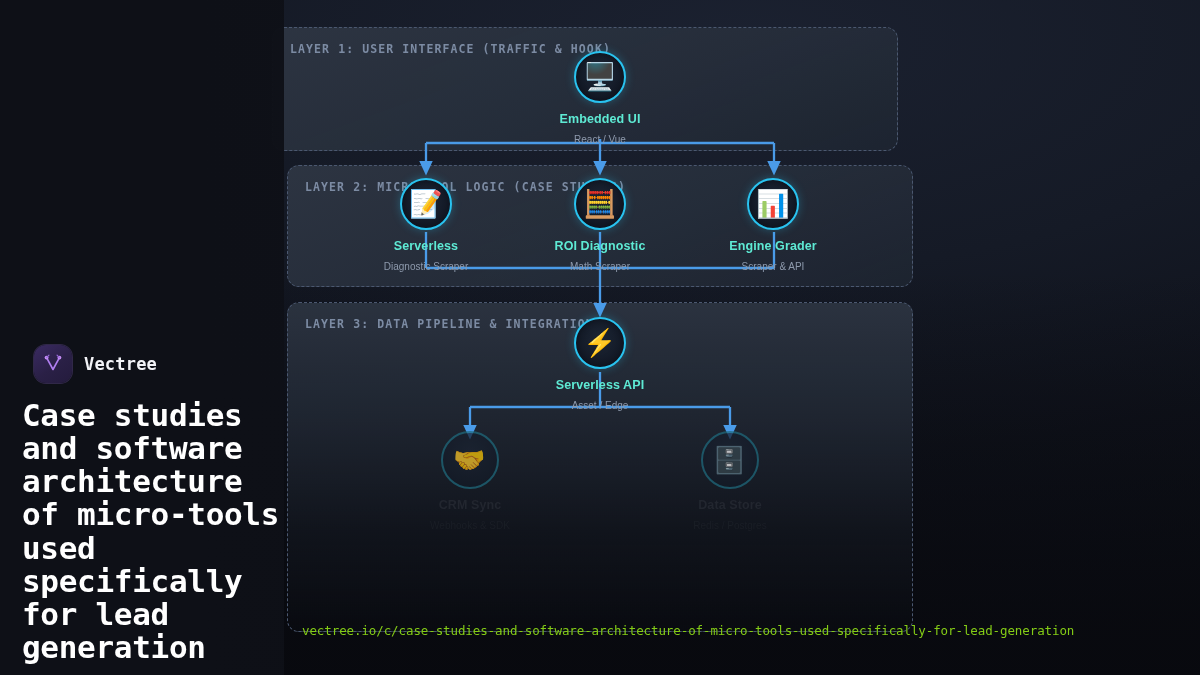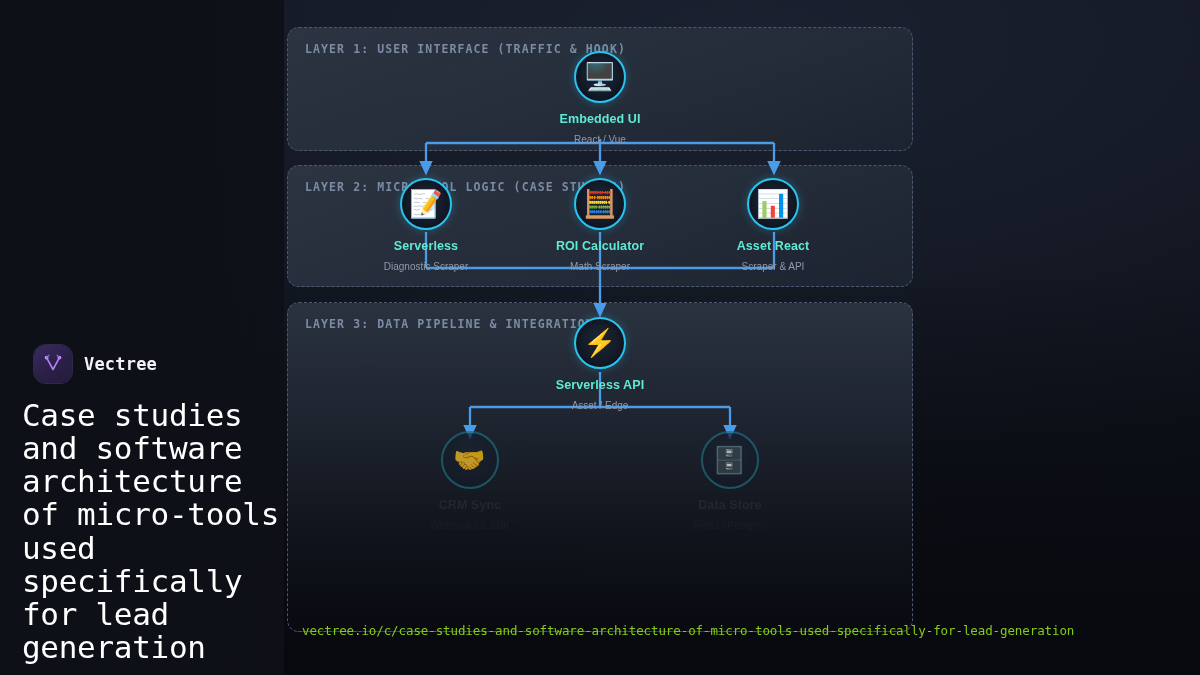--- a/index.html
+++ b/index.html
@@ -36,35 +36,35 @@
     background:linear-gradient(145deg,#3a2a62 0%,#2a2046 55%,#241b3d 100%);
     box-shadow:0 0 0 1px rgba(150,110,220,.25);
     display:flex; align-items:center; justify-content:center;
   }
   #brand-name {
     font-family:"DejaVu Sans Mono","Liberation Mono",monospace;
     font-size:17px; font-weight:700; color:#f2f3f7; letter-spacing:.2px;
   }
   #headline {
     font-family:"DejaVu Sans Mono","Liberation Mono",monospace;
-    font-size:31px; line-height:1.07; font-weight:400;
+    font-size:31px; line-height:1.07; font-weight:700;
     color:#ffffff; letter-spacing:-.3px; width:268px;
     word-break:break-word;
   }
 
   
   #stage { position:absolute; left:0; top:0; width:1200px; height:675px; z-index:10; }
 
   .layer-box {
     position:absolute;
     border:1px dashed #4b5870;
     border-radius:12px;
     background:linear-gradient(160deg, rgba(46,54,67,.95) 0%, rgba(38,46,59,.92) 55%, rgba(30,37,49,.88) 100%);
   }
-  #layer-1 { left:287px; top:27px; width:626px; height:124px; }
+  #layer-1 { left:272px; top:27px; width:626px; height:124px; }
   #layer-2 { left:287px; top:165px; width:626px; height:122px; }
   #layer-3 { left:287px; top:302px; width:626px; height:330px;
     background:linear-gradient(180deg, rgba(44,52,65,.95) 0%, rgba(34,41,53,.85) 35%, rgba(22,27,36,.55) 70%, rgba(13,15,22,.18) 100%);
   }
   .layer-label {
     position:absolute; left:17px; top:14px;
     font-family:"DejaVu Sans Mono","Liberation Mono",monospace;
     font-size:11.5px; font-weight:700; letter-spacing:1.1px;
     color:#7c8ba3; white-space:nowrap;
   }
@@ -162,27 +162,27 @@
   </div>
 
   <div class="node" id="node-assess">
     <div class="node-circle">📝</div>
     <div class="node-title">Serverless</div>
     <div class="node-sub">Diagnostic Scraper</div>
   </div>
 
   <div class="node" id="node-roi">
     <div class="node-circle">🧮</div>
-    <div class="node-title">ROI Calculator</div>
+    <div class="node-title">ROI Diagnostic</div>
     <div class="node-sub">Math Scraper</div>
   </div>
 
   <div class="node" id="node-grader">
     <div class="node-circle">📊</div>
-    <div class="node-title">Asset React</div>
+    <div class="node-title">Engine Grader</div>
     <div class="node-sub">Scraper &amp; API</div>
   </div>
 
   <div class="node" id="node-api">
     <div class="node-circle">⚡</div>
     <div class="node-title">Serverless API</div>
     <div class="node-sub">Asset / Edge</div>
   </div>
 
   <div class="node dim" id="node-crm">

